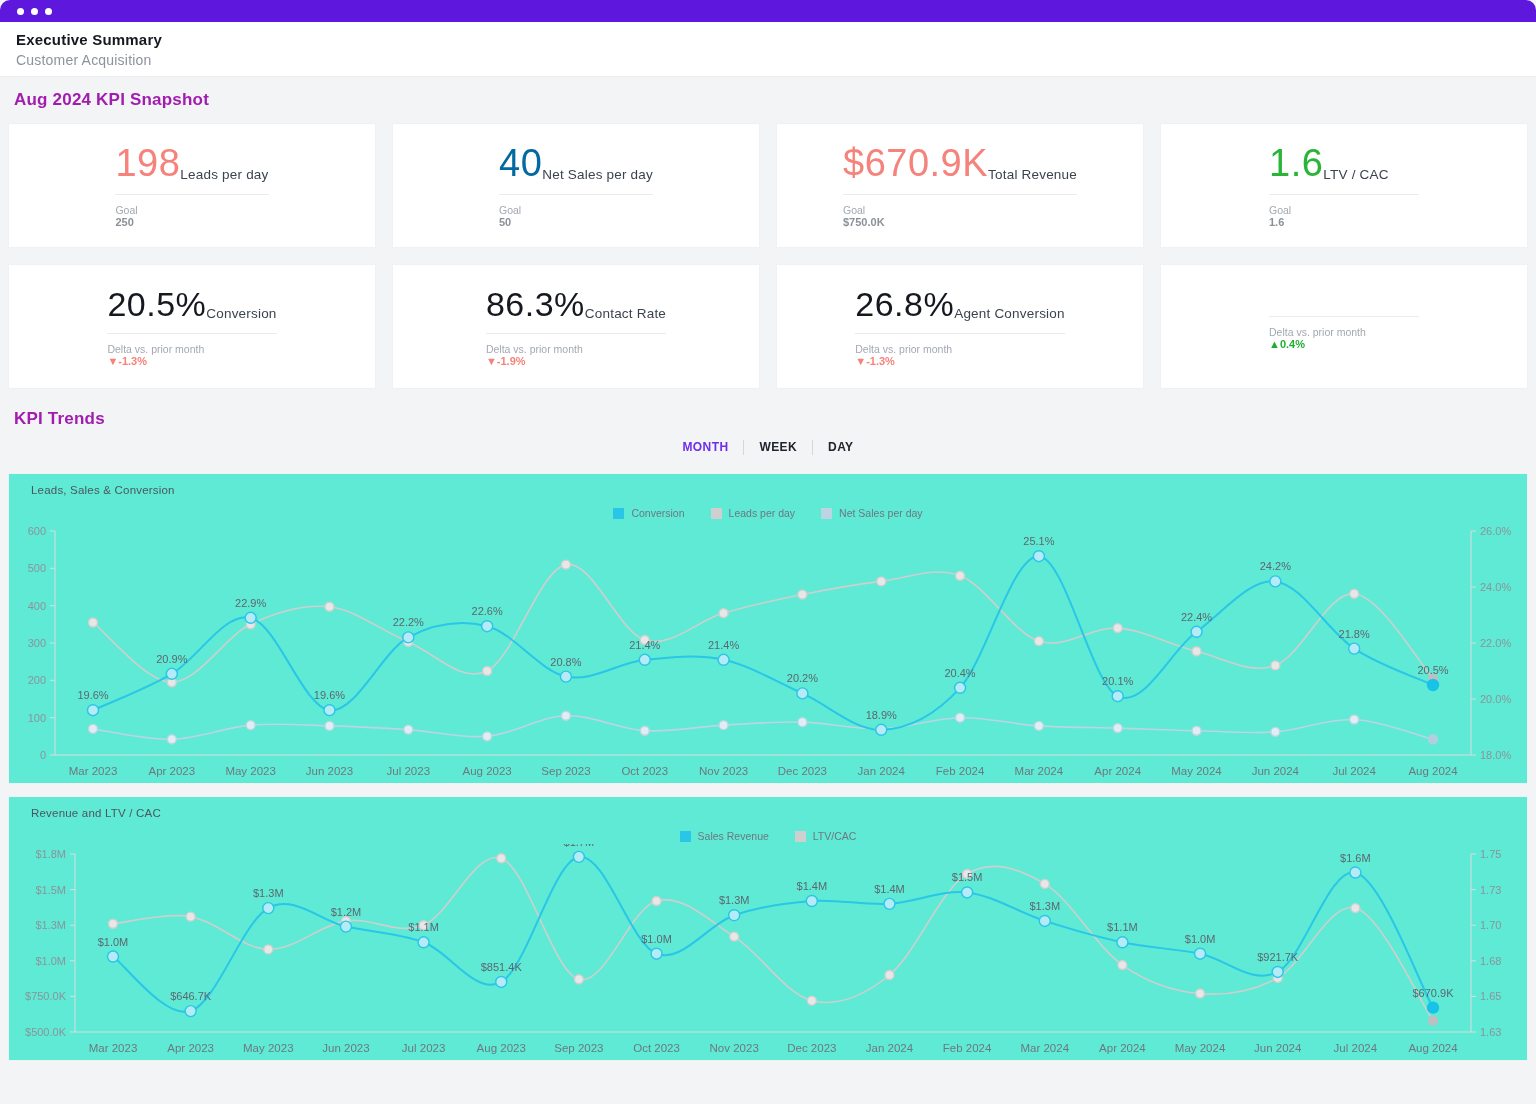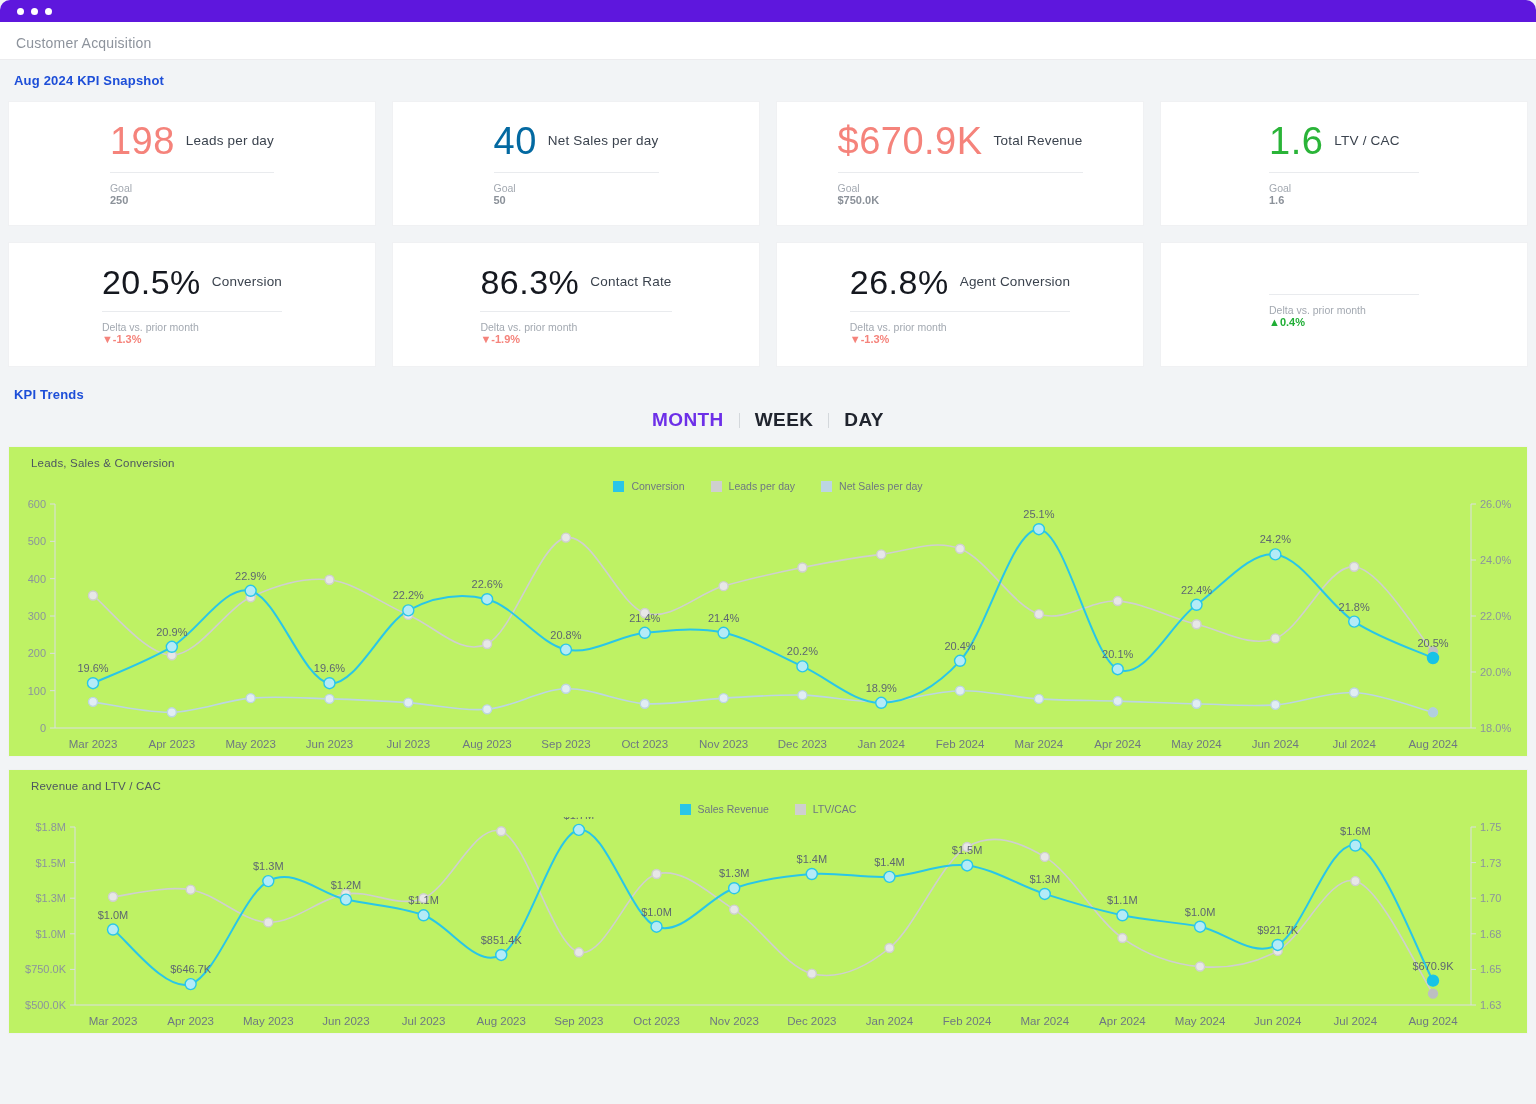--- a/index.html
+++ b/index.html
@@ -10,58 +10,59 @@
     -webkit-font-smoothing:antialiased;
   }
   
   .topbar{height:22px;background:#5e17dd;border-radius:10px 10px 0 0;display:flex;align-items:center;padding-left:17px;gap:7px;}
   .topbar .dot{width:7px;height:7px;border-radius:50%;background:#ffffff;}
   
   .header{background:#ffffff;padding:9px 16px 8px;border-bottom:1px solid #ececee;}
   .header .title{font-size:15px;font-weight:700;color:#15181f;letter-spacing:.2px;}
   .header .subtitle{font-size:14px;color:#8d939c;margin-top:4px;letter-spacing:.2px;}
   
-  .section-label{color:#1d4ed8;font-weight:700;font-size:13px;margin:13px 14px 13px;letter-spacing:.2px;}
+  .section-label{color:#a21caf;font-weight:700;font-size:17px;margin:13px 14px 13px;letter-spacing:.2px;}
   
   .card-grid{display:grid;grid-template-columns:repeat(4,1fr);gap:16px;margin:0 8px;}
   .kpi-card{background:#ffffff;height:125px;display:flex;align-items:center;justify-content:center;border:1px solid #f0f1f3;box-sizing:border-box;}
   .kpi-inner{display:inline-block;min-width:150px;}
-  .kpi-top{display:flex;align-items:center;gap:11px;}
+  .kpi-top{display:flex;align-items:flex-end;}
   .kpi-value{font-size:38px;font-weight:400;letter-spacing:.5px;line-height:1;}
   .kpi-value.dark{font-size:34px;color:#15181f;font-weight:500;}
   .kpi-label{font-size:13.5px;color:#3b434e;font-weight:500;letter-spacing:.2px;}
   .kpi-divider{border:none;border-top:1px solid #e9ebee;margin:12px 0 9px;}
   .kpi-footer{display:flex;justify-content:space-between;align-items:baseline;flex-direction:column;}
   .kpi-footer .flabel{font-size:10.5px;color:#a3a9b1;}
   .kpi-footer .fvalue{font-size:11px;color:#8b9199;font-weight:700;}
   .kpi-footer .fdelta{font-size:11px;font-weight:700;}
   
   .tabs{display:flex;justify-content:center;align-items:center;margin:6px 0 0;height:24px;}
-  .tab{font-size:19px;font-weight:700;color:#20242e;padding:0 15px;cursor:pointer;letter-spacing:.4px;}
+  .tab{font-size:12px;font-weight:700;color:#20242e;padding:0 15px;cursor:pointer;letter-spacing:.4px;}
   .tab.active{color:#6d2fe8;}
   .tab-sep{width:1px;height:15px;background:#d4d8dc;}
   
-  .chart-card{background:#bef264;margin:14px 8px 0;border:1px solid #f0f1f3;box-sizing:border-box;padding:10px 0 0;}
+  .chart-card{background:#5eead4;margin:14px 8px 0;border:1px solid #f0f1f3;box-sizing:border-box;padding:10px 0 0;}
   .chart-title{font-size:11.5px;color:#4d5660;margin:0 0 0 22px;letter-spacing:.2px;}
   .legend{display:flex;justify-content:center;gap:26px;margin-top:9px;height:16px;align-items:center;}
   .legend-item{display:flex;align-items:center;gap:7px;cursor:pointer;}
   .legend-swatch{width:11px;height:11px;display:inline-block;}
   .legend-label{font-size:10.5px;color:#6e7882;}
   svg{display:block;}
 </style>
 </head>
 <body>
 
 <div class="topbar">
   <span class="dot"></span>
   <span class="dot"></span>
   <span class="dot"></span>
 </div>
 
 <div class="header">
+  <div class="title">Executive Summary</div>
   <div class="subtitle">Customer Acquisition</div>
 </div>
 
 <div class="section-label">Aug 2024 KPI Snapshot</div>
 
 <div class="card-grid">
   <div class="kpi-card">
     <div class="kpi-inner">
       <div class="kpi-top">
         <span class="kpi-value" style="color: rgb(245, 131, 123);">198</span>

